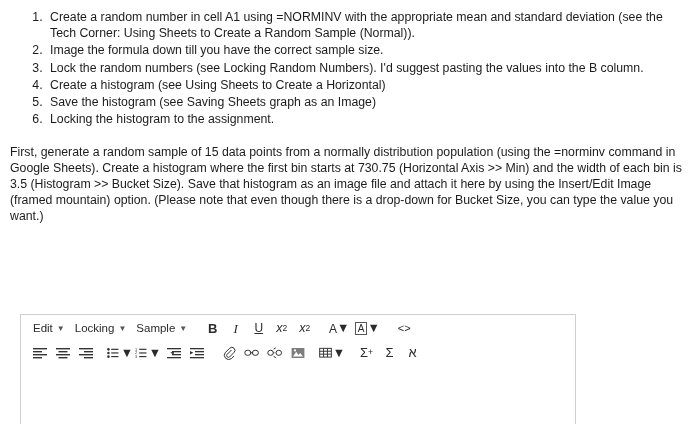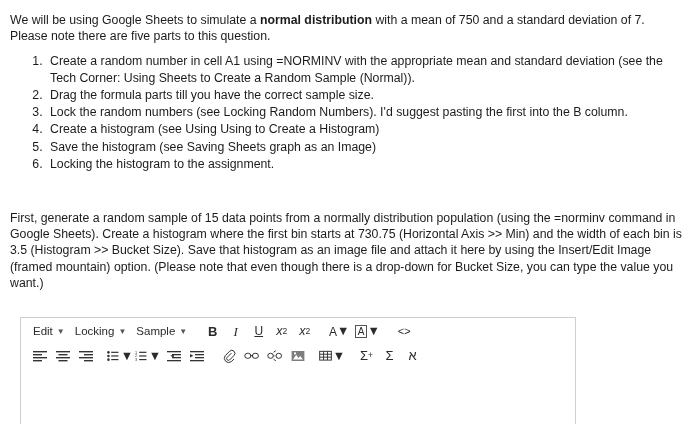--- a/index.html
+++ b/index.html
@@ -37,21 +37,21 @@
     padding-left: 36px;
   }
   ol.steps > li {
     margin-bottom: 1px;
     padding-left: 4px;
   }
   ol.steps > li::marker {
     font-weight: 400;
   }
   .second-block {
-    margin: 38px 16px 0 10px;
+    margin: 16px 16px 0 10px;
   }
   .second-block p {
     margin: 0;
   }
   b, .b { font-weight: bold; }
 
   
   .editor {
     position: absolute;
     left: 20px;
@@ -124,30 +124,27 @@
   .editor-body {
     height: 64px;
     background: #fff;
   }
 </style>
 </head>
 <body>
 
 <div class="page">
 
-  <div class="intro">
-    <p><span>We will be using Google Sheets to simulate a </span><b>normal distribution</b><span> with a mean of 750 and a standard deviation of 7. Please note there are five parts to this question.</span></p>
-  </div>
 
 
   <ol class="steps">
     <li>Create a random number in cell A1 using =NORMINV with the appropriate mean and standard deviation (see the Tech Corner: Using Sheets to Create a Random Sample (Normal)).</li>
-    <li>Drag the formula parts till you have the correct sample size.</li>
-    <li>Lock the random numbers (see Locking Random Numbers). I'd suggest pasting the first into the B column.</li>
-    <li>Create a histogram (see Using Using to Create a Histogram)</li>
+    <li>Image the formula down till you have the correct sample size.</li>
+    <li>Lock the random numbers (see Locking Random Numbers). I'd suggest pasting the values into the B column.</li>
+    <li>Create a histogram (see Using Sheets to Create a Horizontal)</li>
     <li>Save the histogram (see Saving Sheets graph as an Image)</li>
     <li>Locking the histogram to the assignment.</li>
   </ol>
 
   <div class="second-block">
     <p>First, generate a random sample of 15 data points from a normally distribution population (using the =norminv command in Google Sheets). Create a histogram where the first bin starts at 730.75 (Horizontal Axis &gt;&gt; Min) and the width of each bin is 3.5 (Histogram &gt;&gt; Bucket Size). Save that histogram as an image file and attach it here by using the Insert/Edit Image (framed mountain) option. (Please note that even though there is a drop-down for Bucket Size, you can type the value you want.)</p>
   </div>
 
   <div class="editor">
 

